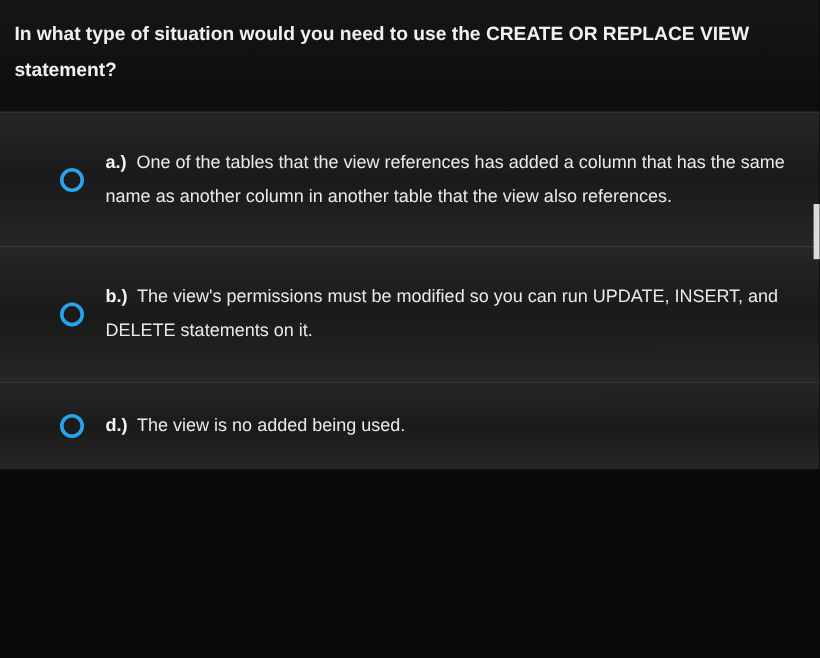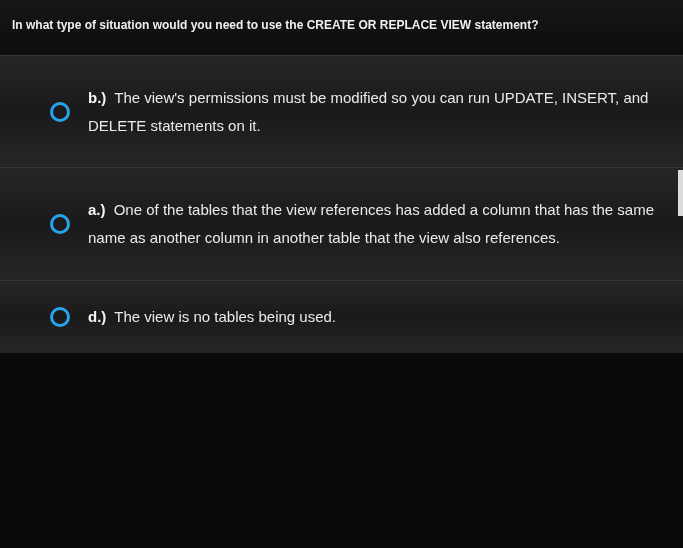--- a/index.html
+++ b/index.html
@@ -7,21 +7,21 @@
   body {
     font-family: Arial, Helvetica, sans-serif;
     background: #0a0a0a;
     color: #e8e8e8;
   }
   .question-block {
     padding: 14px 18px 18px 12px;
     background: linear-gradient(180deg, #161616 0%, #0d0d0d 100%);
   }
   .question-text {
-    font-size: 12px;
+    font-size: 16px;
     font-weight: 700;
     line-height: 1.9;
     color: #f0f0f0;
   }
   .options {
     display: flex;
     flex-direction: column;
   }
   .option {
     display: flex;
@@ -65,37 +65,37 @@
 
 <div class="question-block">
   <div class="question-text">In what type of situation would you need to use the CREATE OR REPLACE VIEW statement?</div>
 </div>
 
 <div class="options">
 
   <div class="option tall">
     <div class="radio"></div>
     <div class="opt-body">
-      <span class="opt-label">b.)</span>
-      <span>The view's permissions must be modified so you can run UPDATE, INSERT, and DELETE statements on it.</span>
+      <span class="opt-label">a.)</span>
+      <span>One of the tables that the view references has added a column that has the same name as another column in another table that the view also references.</span>
     </div>
   </div>
 
   <div class="option tall">
     <div class="radio"></div>
     <div class="opt-body">
-      <span class="opt-label">a.)</span>
-      <span>One of the tables that the view references has added a column that has the same name as another column in another table that the view also references.</span>
+      <span class="opt-label">b.)</span>
+      <span>The view's permissions must be modified so you can run UPDATE, INSERT, and DELETE statements on it.</span>
     </div>
   </div>
 
 
   <div class="option">
     <div class="radio"></div>
     <div class="opt-body">
       <span class="opt-label">d.)</span>
-      <span>The view is no tables being used.</span>
+      <span>The view is no added being used.</span>
     </div>
   </div>
 
 </div>
 
 <div class="edge"></div>
 
 </body></html>

